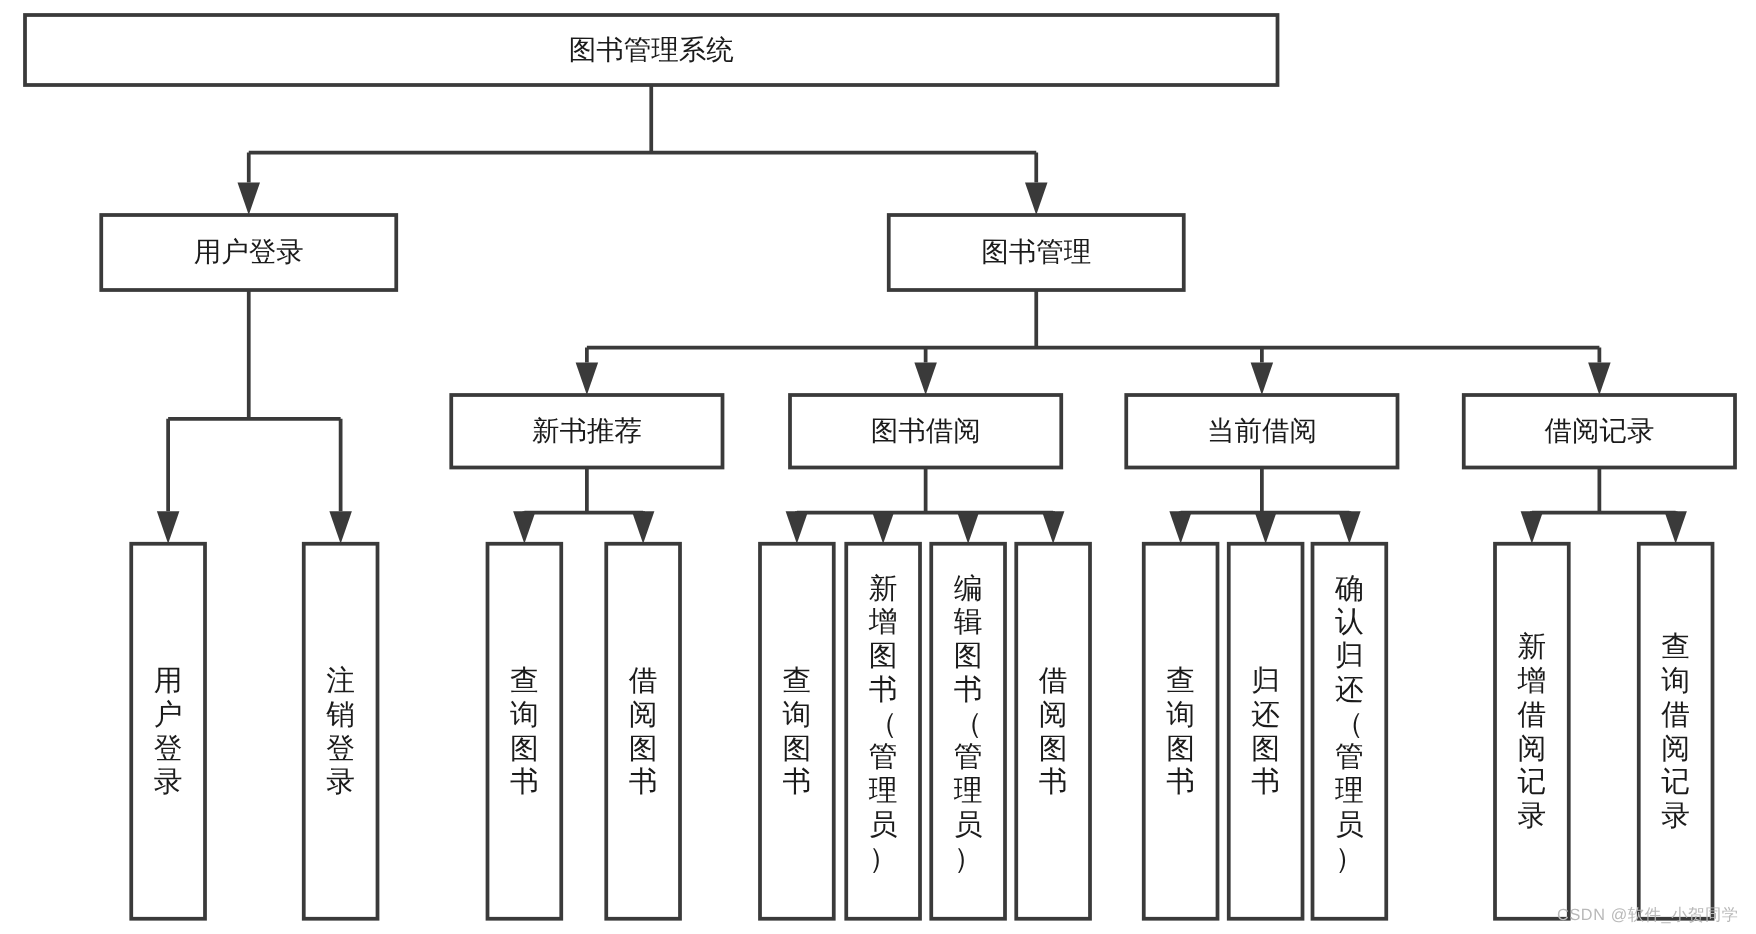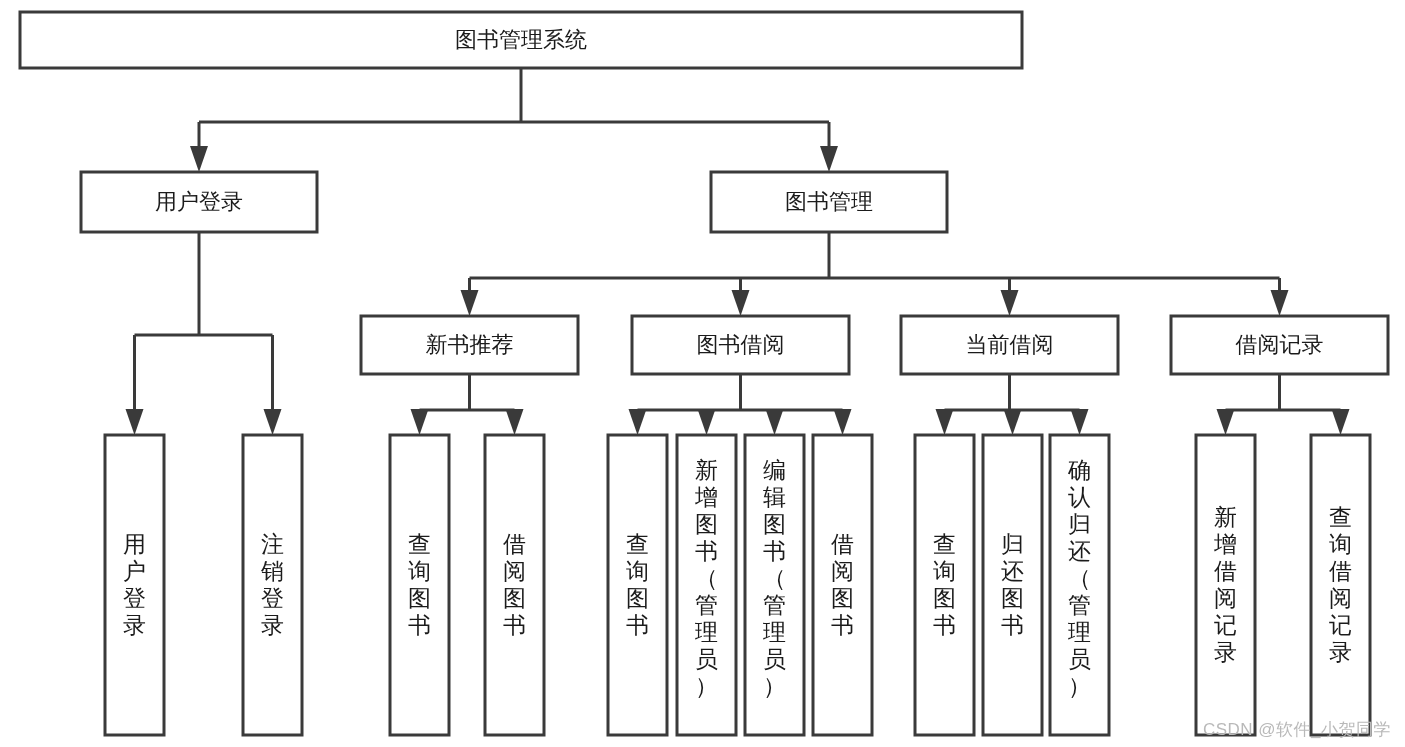--- a/index.html
+++ b/index.html
@@ -53,21 +53,21 @@
     fill: #1b1b1b;
     font-family: "Liberation Sans", "DejaVu Sans", sans-serif;
     font-size: 23px;
     text-anchor: middle;
   }
   .watermark {
     position: absolute;
     right: 14px;
     bottom: 6px;
     font-family: "Liberation Sans", "DejaVu Sans", sans-serif;
-    font-size: 17px;
+    font-size: 13px;
     color: #b9b9b9;
     letter-spacing: 0.5px;
     white-space: nowrap;
     user-select: none;
   }
 </style>
 </head>
 <body>
 
 <div id="diagram-root">

